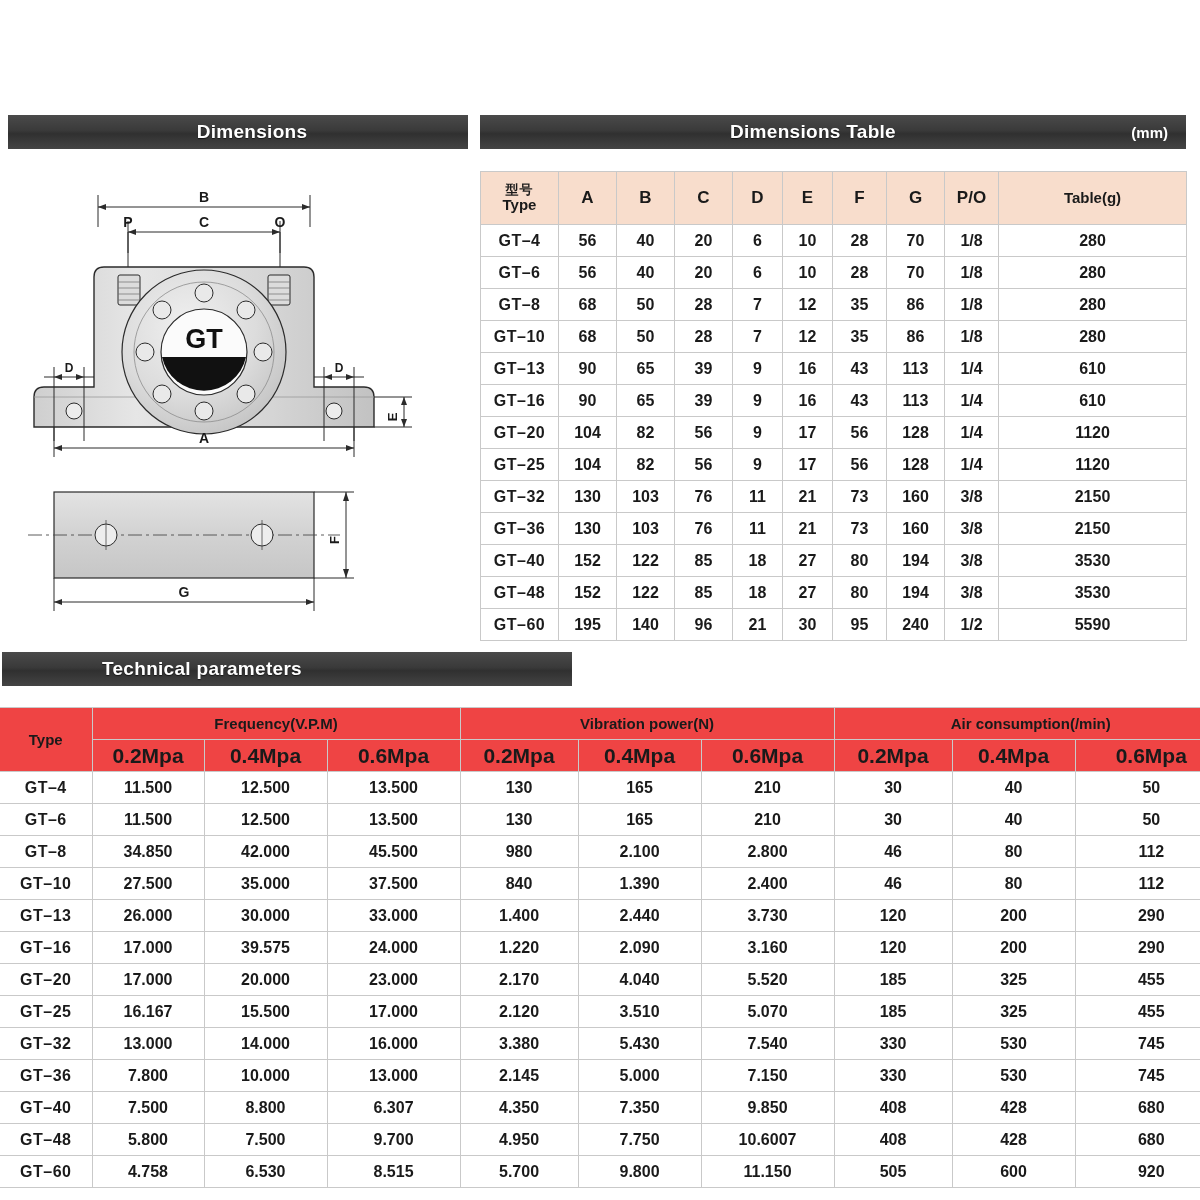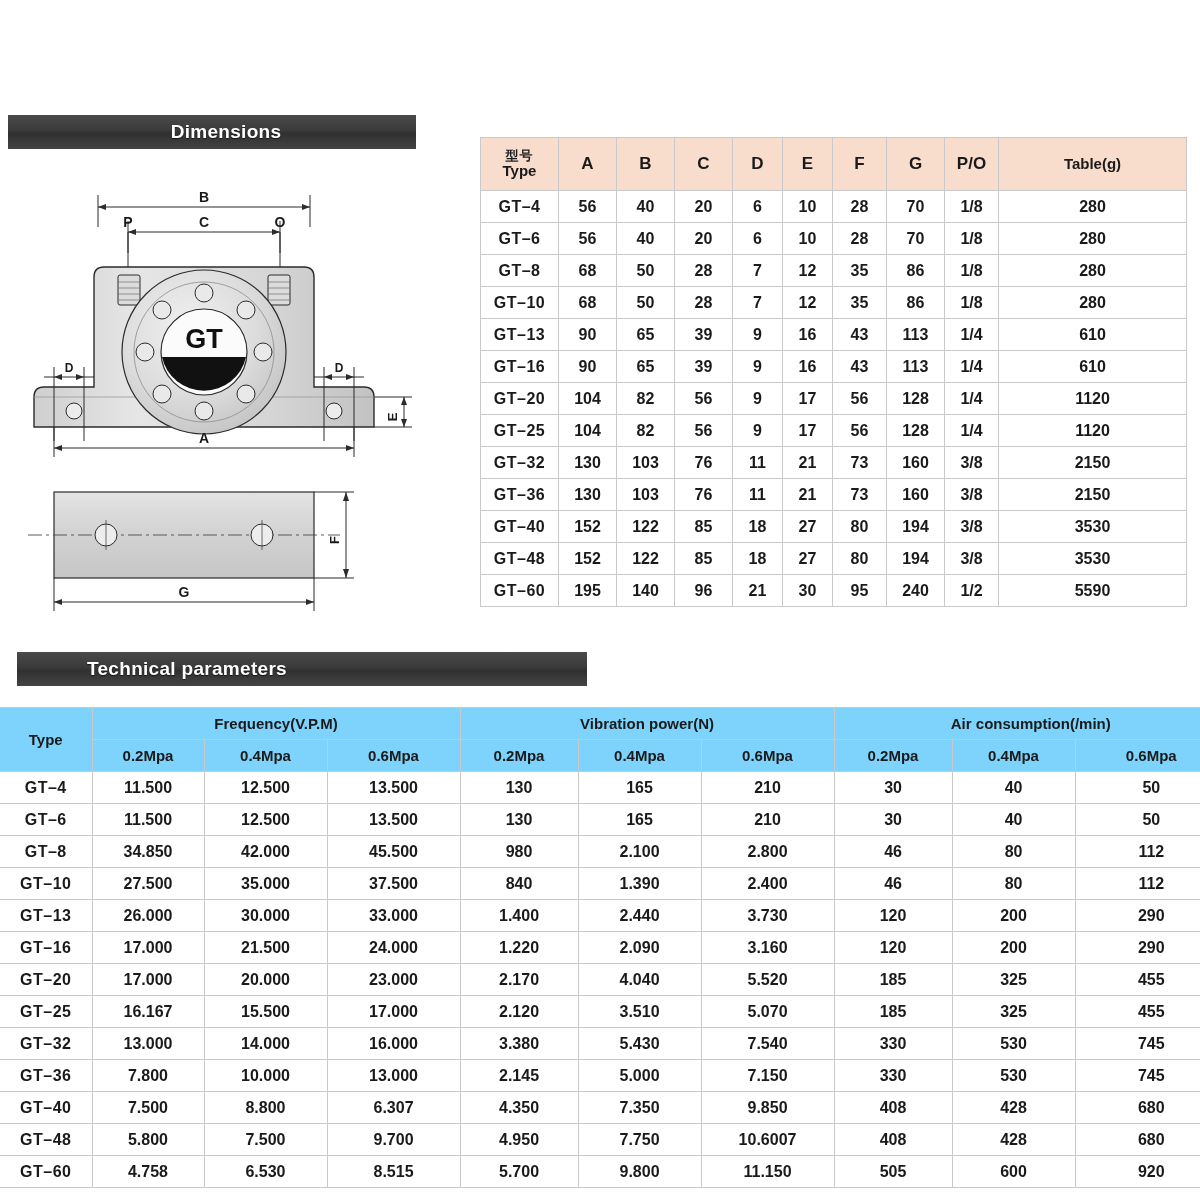--- a/index.html
+++ b/index.html
@@ -45,21 +45,21 @@
     width: 1200px;
     height: 645px;
   }
 
   .left-panel {
     position: absolute;
     left: 8px; top: 115px;
     width: 432px;
   }
   .left-panel .banner {
-    width: 408px;
+    width: 460px;
     height: 34px;
     justify-content: center;
     padding-left: 28px;
   }
 
   .drawing-wrap {
     position: relative;
     width: 432px;
     height: 470px;
   }
@@ -128,42 +128,42 @@
 
   
   .tech-area {
     position: absolute;
     left: 0; top: 652px;
     width: 1200px;
   }
   .tech-area .banner {
     width: 570px;
     height: 34px;
-    margin-left: 17px;
+    margin-left: 2px;
     justify-content: flex-start;
-    padding-left: 70px;
+    padding-left: 100px;
   }
 
   .tech-table {
     width: 1200px;
     margin-top: 21px;
     font-size: 14px;
   }
   .tech-table th, .tech-table td {
     border: 1px solid #c9c9c9;
     text-align: center;
     font-weight: bold;
     color: #1a1a1a;
     padding: 0;
   }
   .tech-table thead th {
-    background: #7dd3fc;
+    background: #ef4444;
   }
   .tech-table thead tr.g1 th { height: 31px; font-size: 15px; }
-  .tech-table thead tr.g2 th { height: 31px; font-size: 15px; }
+  .tech-table thead tr.g2 th { height: 31px; font-size: 21px; }
   .tech-table thead th.type-h {
     font-size: 16px;
   }
   .tech-table tbody td {
     height: 31px;
     background: #ffffff;
     font-size: 16px;
   }
   .tech-table tbody td.type-c {
     letter-spacing: .5px;
@@ -338,20 +338,24 @@
           <text x="389" y="268" font-size="13" transform="rotate(-90 389 268)">E</text>
           <text x="196" y="294" font-size="14">A</text>
           <text x="331" y="391" font-size="13" transform="rotate(-90 331 391)">F</text>
           <text x="176" y="448" font-size="14">G</text>
         </g>
       </svg>
     </div>
   </div>
 
   <div class="right-panel">
+    <div class="banner">
+      <span class="banner-text">Dimensions Table</span>
+      <span class="banner-unit">(mm)</span>
+    </div>
 
     <table class="dim-table">
       <colgroup>
         <col style="width:78px">
           <col style="width:58px">
           <col style="width:58px">
         <col style="width:58px">
           <col style="width:50px">
           <col style="width:50px">
         <col style="width:54px">
@@ -632,21 +636,21 @@
           <td>1.400</td>
           <td>2.440</td>
           <td>3.730</td>
           <td>120</td>
           <td>200</td>
           <td class="noright">290</td>
         </tr>
         <tr>
           <td class="type-c noleft">GT–16</td>
           <td>17.000</td>
-          <td>21.500</td>
+          <td>39.575</td>
           <td>24.000</td>
           <td>1.220</td>
           <td>2.090</td>
           <td>3.160</td>
           <td>120</td>
           <td>200</td>
           <td class="noright">290</td>
         </tr>
         <tr>
           <td class="type-c noleft">GT–20</td>

